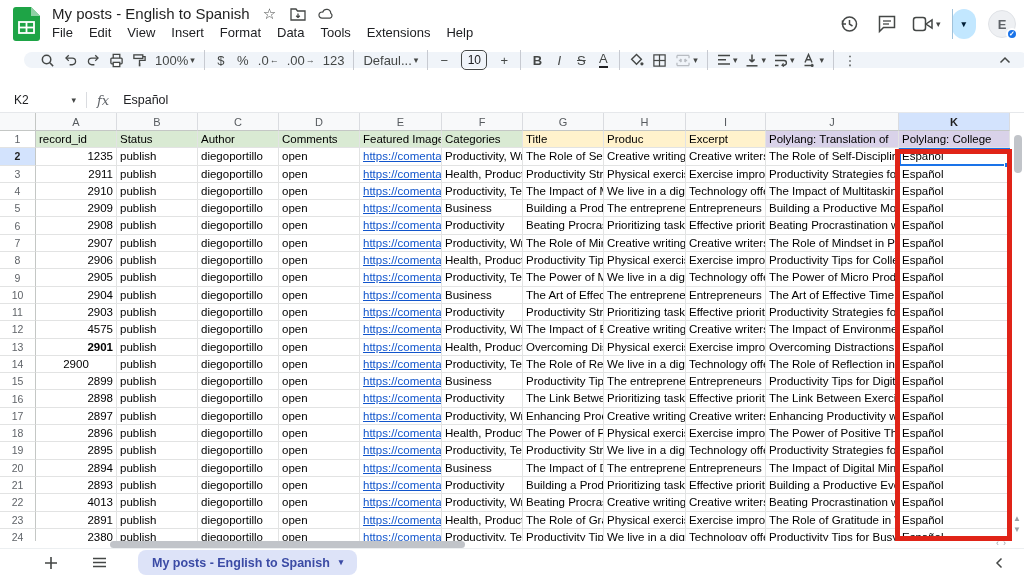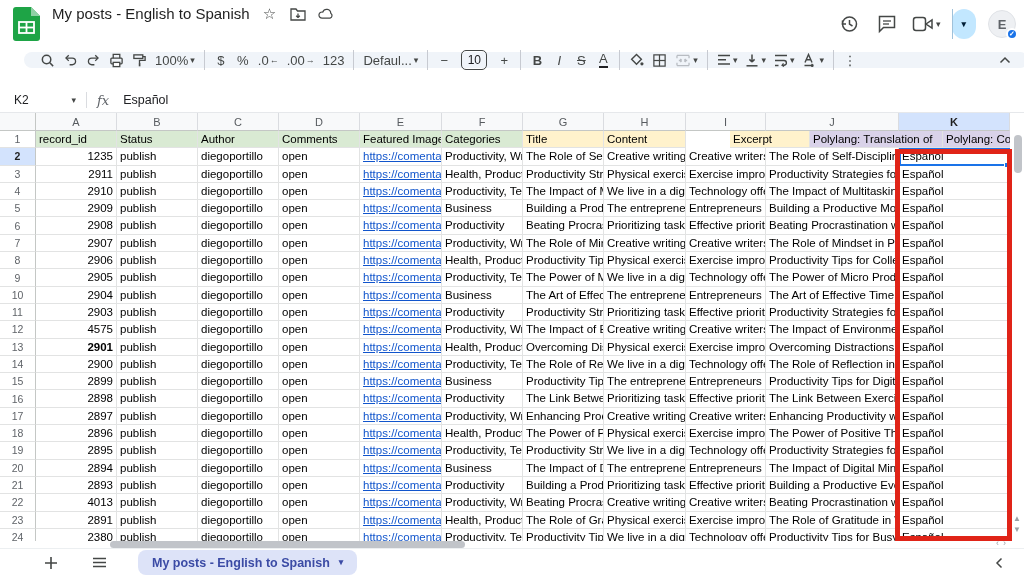--- a/index.html
+++ b/index.html
@@ -105,20 +105,31 @@
             <path d="M1 2 h5 l1.5 2 H15 v9 H1 z" fill="none" stroke="#444746" stroke-width="1.3"></path>
             <path d="M8 6.5 v4 M8 10.5 l-1.8 -1.8 M8 10.5 l1.8 -1.8" fill="none" stroke="#444746" stroke-width="1.3"></path>
           </svg>
       </span>
       <span class="t-icon">
         <svg width="17" height="13" viewBox="0 0 17 13">
             <path d="M4.5 11.5 a3.3 3.3 0 1 1 .6-6.5 4.4 4.4 0 0 1 8.5 1.3 2.9 2.9 0 0 1 -.8 5.2 z" fill="none" stroke="#444746" stroke-width="1.3"></path>
           </svg>
       </span>
     </div>
+    <nav class="menubar">
+        <span class="menu-item">File</span>
+        <span class="menu-item">Edit</span>
+        <span class="menu-item">View</span>
+        <span class="menu-item">Insert</span>
+        <span class="menu-item">Format</span>
+        <span class="menu-item">Data</span>
+        <span class="menu-item">Tools</span>
+        <span class="menu-item">Extensions</span>
+        <span class="menu-item">Help</span>
+      </nav>
   </div>
   <div class="top-right">
     <span class="icon-btn">
       <svg width="22" height="22" viewBox="0 0 22 22">
           <circle cx="11.5" cy="11" r="7" fill="none" stroke="#444746" stroke-width="1.5"></circle>
           <path d="M11.5 7 v4.2 l3 1.8" fill="none" stroke="#444746" stroke-width="1.5"></path>
           <path d="M4.5 7.5 v3.5 h3.5" fill="none" stroke="#444746" stroke-width="1.5"></path>
         </svg>
     </span>
     <span class="icon-btn">
@@ -323,22 +334,22 @@
   <div>
       <div class="row">
         <div class="rownum">1</div>
         <div class="cell" style="width: 81px; background: var(--green);">record_id</div>
         <div class="cell" style="width: 81px; background: var(--green);">Status</div>
         <div class="cell" style="width: 81px; background: var(--green);">Author</div>
         <div class="cell" style="width: 81px; background: var(--green);">Comments</div>
         <div class="cell" style="width: 82px; background: var(--green);">Featured Image</div>
         <div class="cell" style="width: 81px; background: var(--green);">Categories</div>
         <div class="cell" style="width: 81px; background: var(--yellow);">Title</div>
-        <div class="cell" style="width: 82px; background: var(--yellow);">Content</div>
-        <div class="cell" style="width: 80px; background: var(--yellow); margin-left: 44px;">Excerpt</div>
+        <div class="cell" style="width: 82px; background: var(--yellow);">Produc</div>
+        <div class="cell" style="width: 80px; background: var(--yellow);">Excerpt</div>
         <div class="cell" style="width: 133px; background: var(--purple);">Polylang: Translation of</div>
         <div class="cell" style="width: 111px; background: var(--purple);">Polylang: College</div>
       </div>
       <div class="row">
         <div class="rownum sel">2</div>
         <div class="cell num" style="width: 81px;">1235</div>
         <div class="cell" style="width: 81px;">publish</div>
         <div class="cell" style="width: 81px;">diegoportillo</div>
         <div class="cell" style="width: 81px;">open</div>
         <div class="cell link" style="width: 82px;">https://comentari</div>
@@ -498,21 +509,21 @@
         <div class="cell link" style="width: 82px;">https://comentari</div>
         <div class="cell" style="width: 81px;">Health, Producti</div>
         <div class="cell" style="width: 81px;">Overcoming Dist</div>
         <div class="cell" style="width: 82px;">Physical exercise</div>
         <div class="cell" style="width: 80px;">Exercise improve</div>
         <div class="cell" style="width: 133px;">Overcoming Distractions wi</div>
         <div class="cell" style="width: 111px;">Español</div>
       </div>
       <div class="row">
         <div class="rownum">14</div>
-        <div class="cell num" style="width: 81px;">2900</div>
+        <div class="cell num" style="width: 81px; text-align: center;">2900</div>
         <div class="cell" style="width: 81px;">publish</div>
         <div class="cell" style="width: 81px;">diegoportillo</div>
         <div class="cell" style="width: 81px;">open</div>
         <div class="cell link" style="width: 82px;">https://comentari</div>
         <div class="cell" style="width: 81px;">Productivity, Tec</div>
         <div class="cell" style="width: 81px;">The Role of Refl</div>
         <div class="cell" style="width: 82px;">We live in a digit</div>
         <div class="cell" style="width: 80px;">Technology offer</div>
         <div class="cell" style="width: 133px;">The Role of Reflection in Pr</div>
         <div class="cell" style="width: 111px;">Español</div>

